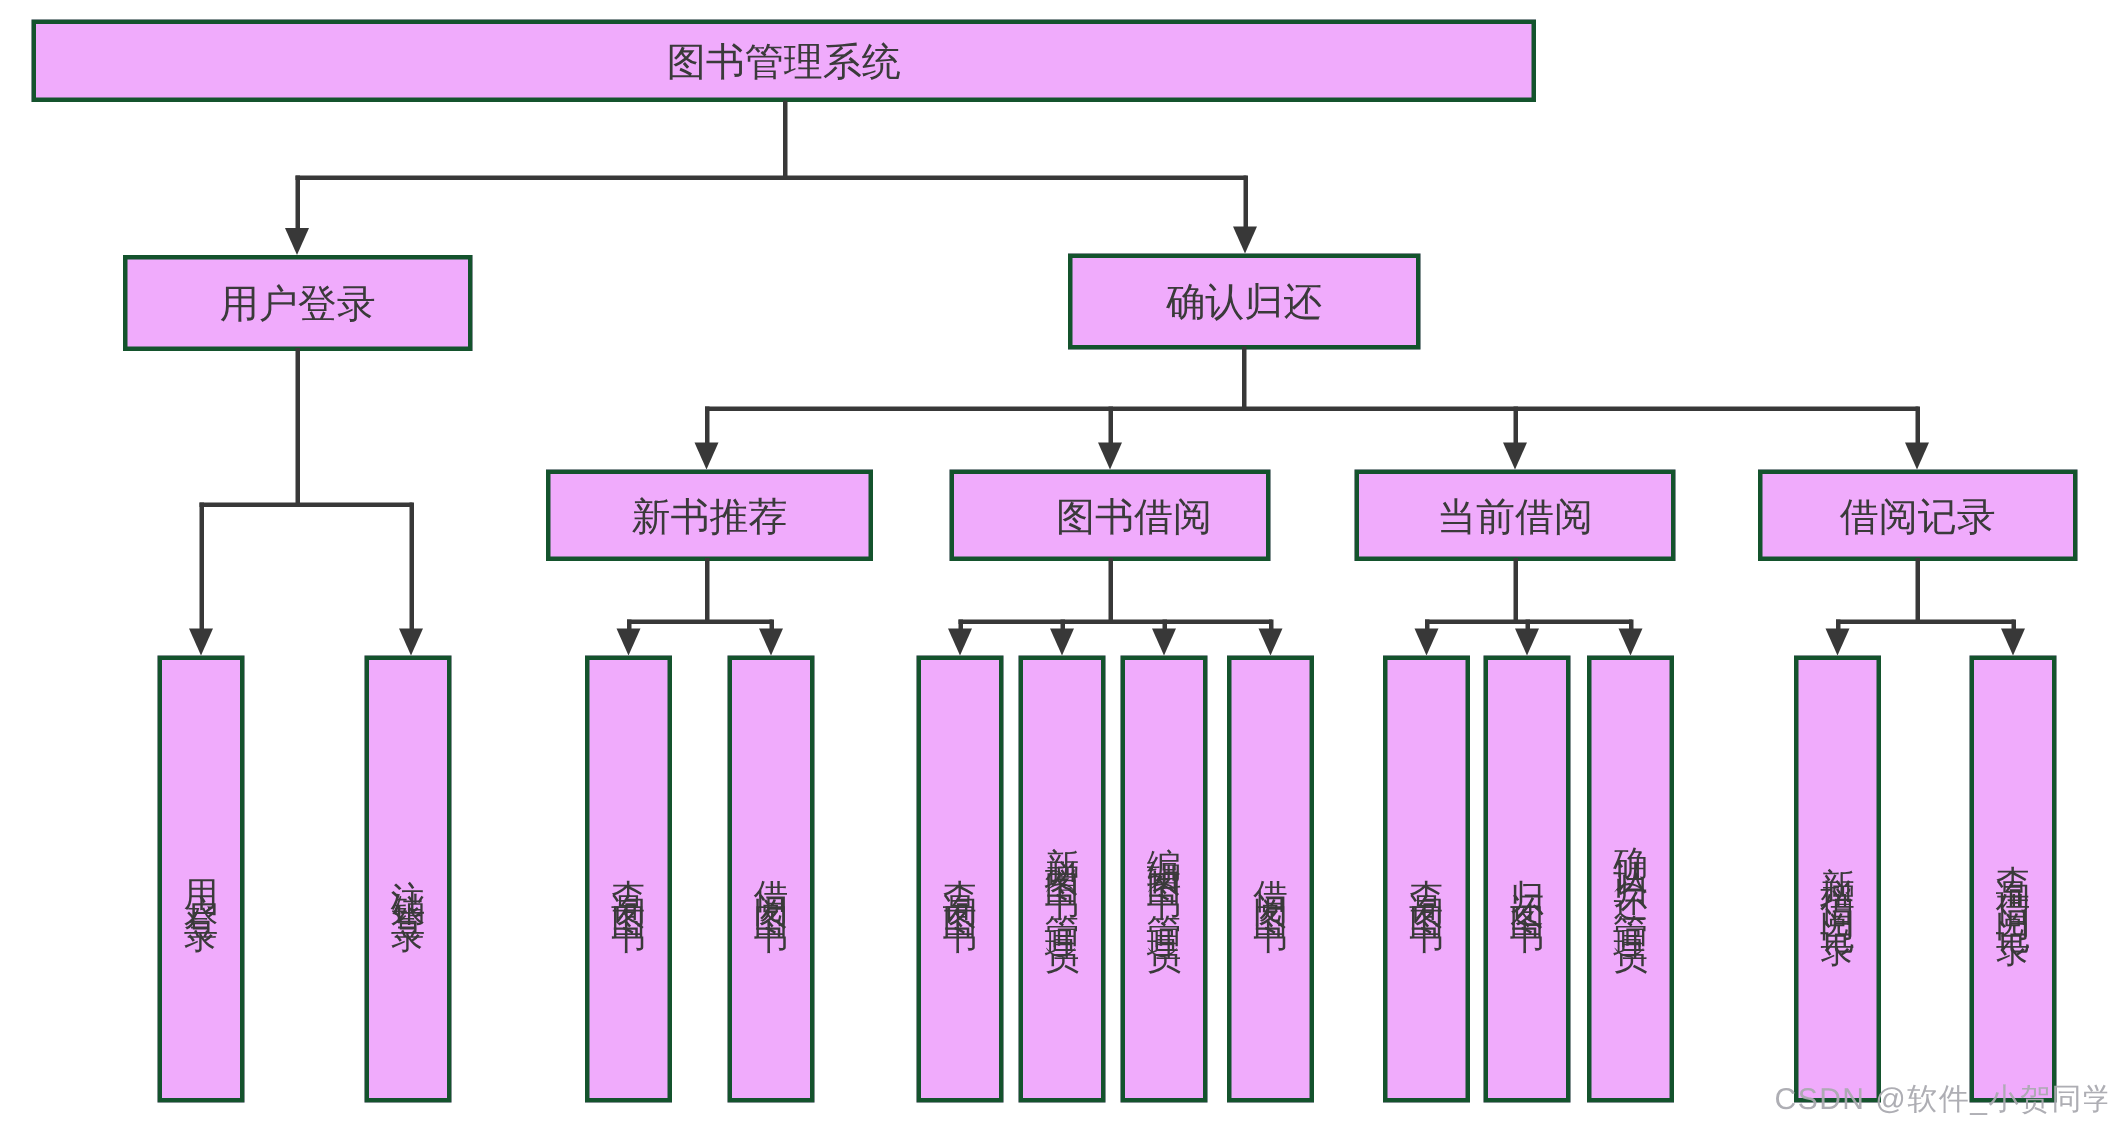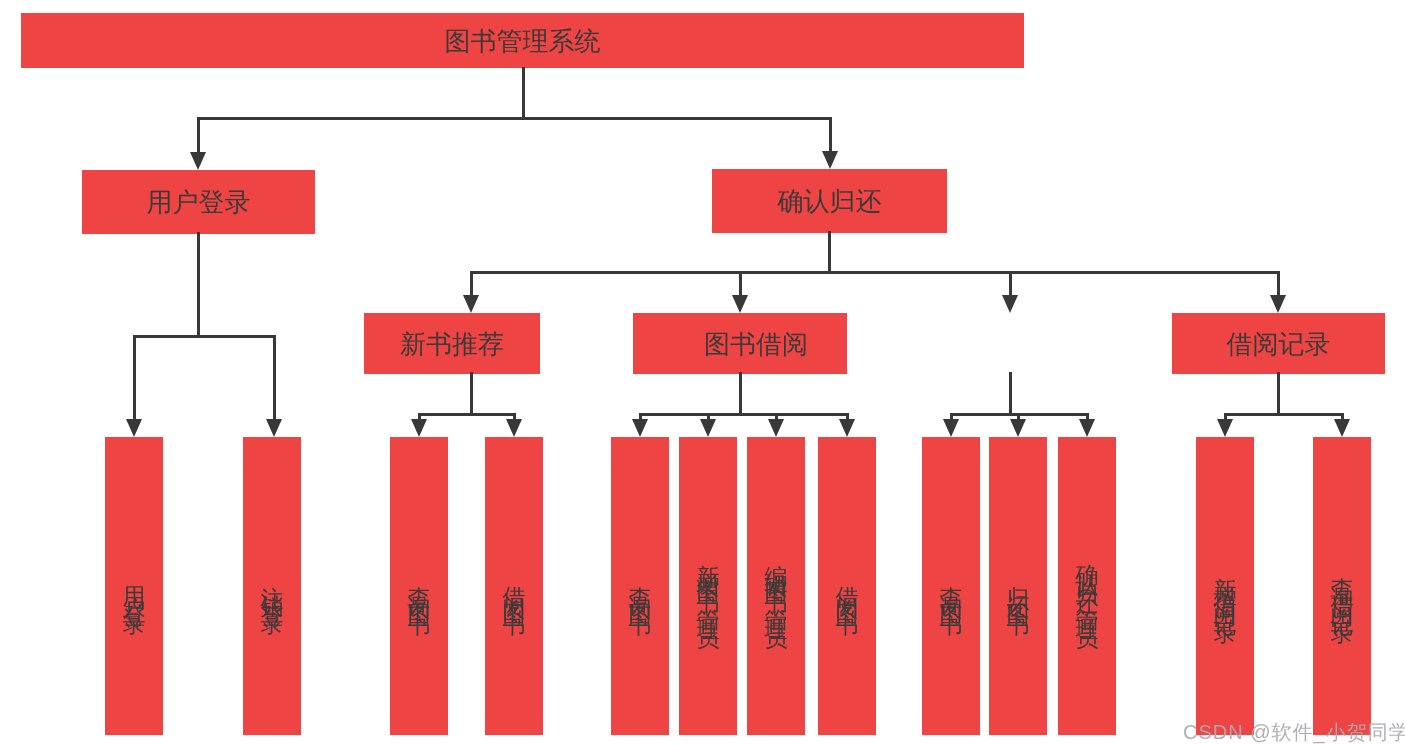--- a/index.html
+++ b/index.html
@@ -2,21 +2,21 @@
 <html><head>
 <meta charset="utf-8">
 <style>
   html,body { margin:0; padding:0; background:#ffffff; }
   .stage {
     position:relative; width:1405px; height:747px; background:#ffffff;
     font-family:"Liberation Sans", sans-serif; color:#3a3a3a; overflow:hidden;
   }
   .node {
     position:absolute; box-sizing:border-box;
-    border:3px solid #ef4444; background:#ef4444;
+    border:3px solid #14532d; background:#f0abfc;
     display:flex; align-items:center; justify-content:center;
     font-size:26px; line-height:1; white-space:nowrap; color:#3a3a3a;
   }
   .node.leaf {
     writing-mode:vertical-lr; text-orientation:mixed;
     font-size:23px; letter-spacing:9px; white-space:normal;
   }
   .hline, .vline { position:absolute; background:#383838; }
   .hline { height:3px; }
   .vline { width:3px; }
@@ -61,22 +61,23 @@
 
   <div class="vline" style="left:470px; top:271px; height:26px;"></div>
   <div class="arrow" style="left:463px; top:295px;"></div>
   <div class="vline" style="left:739px; top:271px; height:26px;"></div>
   <div class="arrow" style="left:732px; top:295px;"></div>
   <div class="vline" style="left:1009px; top:271px; height:26px;"></div>
   <div class="arrow" style="left:1002px; top:295px;"></div>
   <div class="vline" style="left:1277px; top:271px; height:26px;"></div>
   <div class="arrow" style="left:1270px; top:295px;"></div>
 
-  <div class="node" style="left:364px; top:313px; width:176px; height:61px;">新书推荐</div>
+  <div class="node" style="left:364px; top:313px; width:218px; height:61px;">新书推荐</div>
   <div class="node" style="left:633px; top:313px; width:214px; height:61px;padding-left:32px;">图书借阅</div>
+  <div class="node" style="left:903px; top:313px; width:214px; height:61px;">当前借阅</div>
   <div class="node" style="left:1172px; top:313px; width:213px; height:61px;">借阅记录</div>
 
   <div class="vline" style="left:470px; top:372px; height:44px;"></div>
   <div class="hline" style="left:418px; top:413px; width:97px;"></div>
   <div class="vline" style="left:739px; top:372px; height:44px;"></div>
   <div class="hline" style="left:639px; top:413px; width:209px;"></div>
   <div class="vline" style="left:1009px; top:372px; height:44px;"></div>
   <div class="hline" style="left:950px; top:413px; width:138px;"></div>
   <div class="vline" style="left:1277px; top:372px; height:44px;"></div>
   <div class="hline" style="left:1224px; top:413px; width:119px;"></div>

